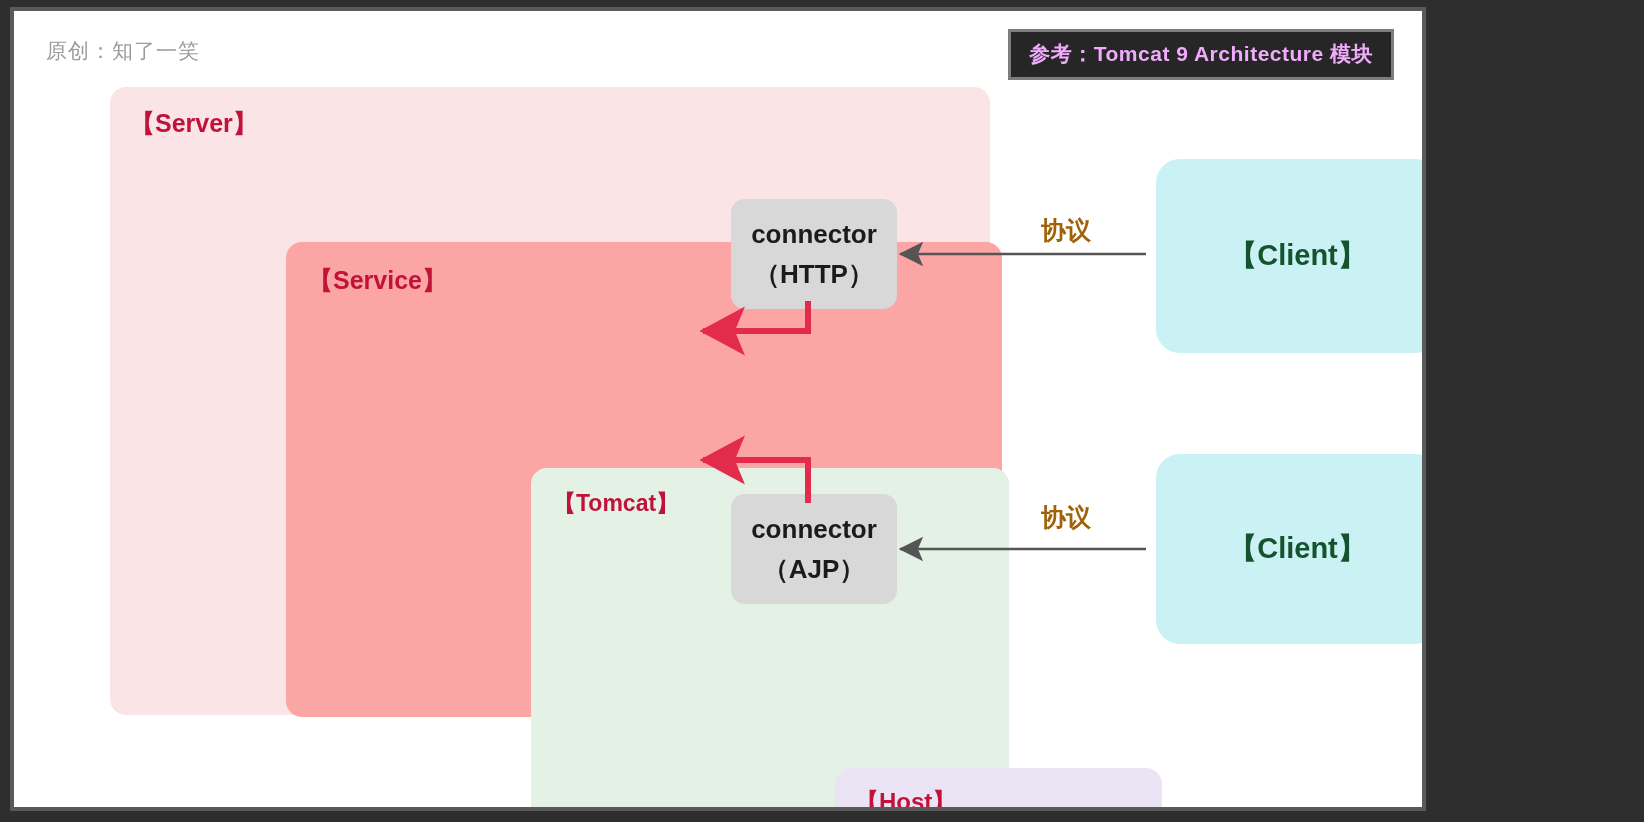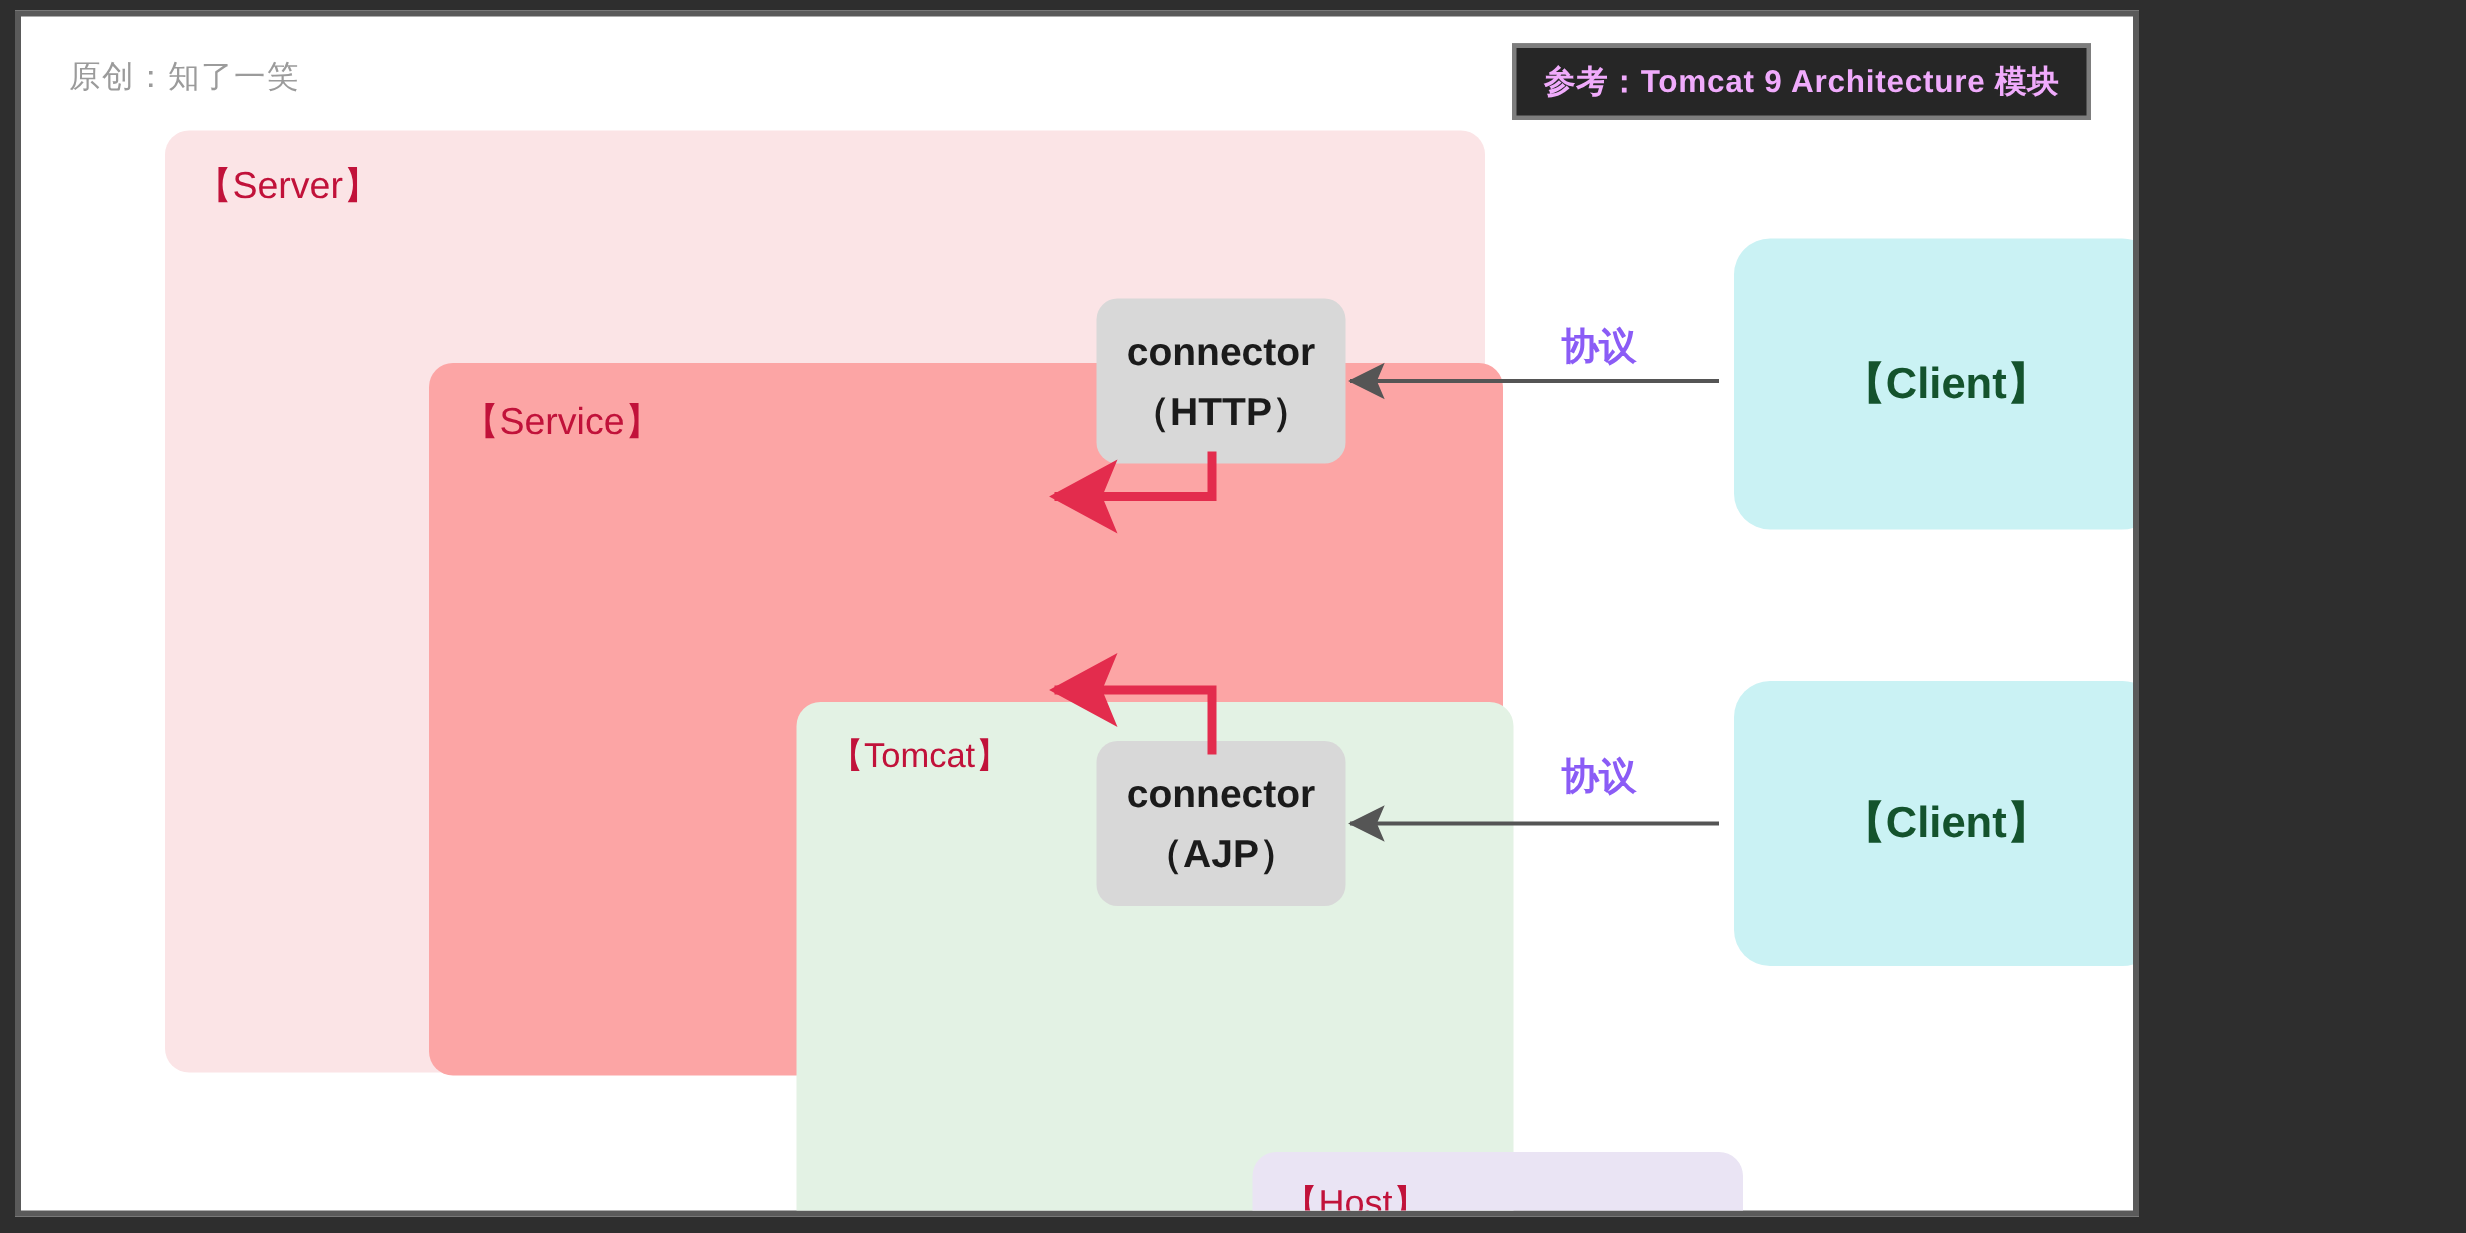--- a/index.html
+++ b/index.html
@@ -54,21 +54,21 @@
     box-sizing: border-box;
   }
 
   
   .box {
     position: absolute;
     box-sizing: border-box;
   }
   .box-label {
     position: absolute;
-    font-weight: normal;
+    font-weight: bold;
     color: #c1123a;
     white-space: nowrap;
   }
 
   #box-server  { left: 96px;  top: 76px;  width: 880px; height: 628px;
                  background: #fbe4e6; border-radius: 16px; }
   #lbl-server  { left: 20px;  top: 20px;  font-size: 25px; }
 
   #box-service { left: 176px; top: 155px; width: 716px; height: 475px;
                  background: #fca5a5; border-radius: 16px; }
@@ -112,21 +112,21 @@
     font-weight: bold;
     font-size: 29px;
     box-sizing: border-box;
   }
   #client-top    { left: 1142px; top: 148px; width: 283px; height: 194px; }
   #client-bottom { left: 1142px; top: 443px; width: 283px; height: 190px; }
 
   
   .proto-label {
     position: absolute;
-    color: #8b5cf6;
+    color: #a16207;
     font-weight: bold;
     font-size: 25px;
     white-space: nowrap;
   }
   #proto-top    { left: 1027px; top: 203px; }
   #proto-bottom { left: 1027px; top: 490px; }
 
   
   #arrows-svg {
     position: absolute;

